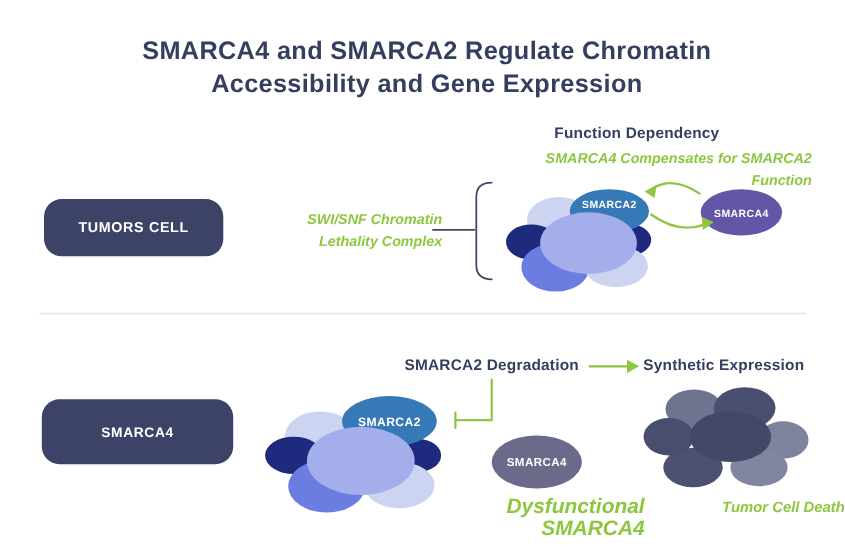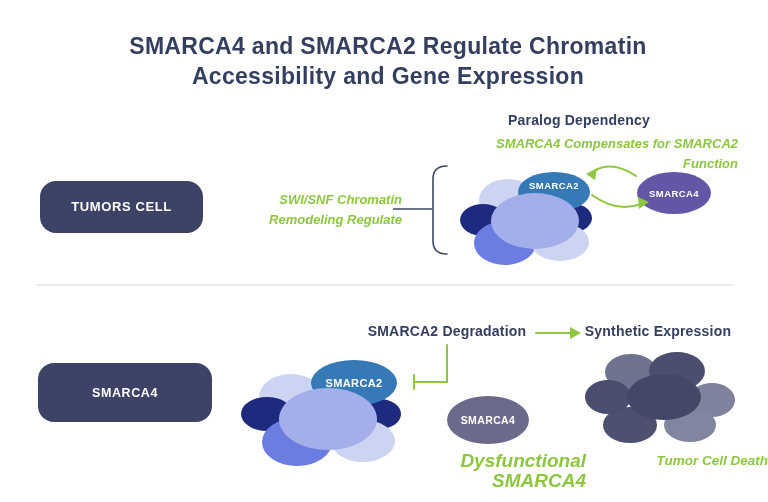--- a/index.html
+++ b/index.html
@@ -33,28 +33,28 @@
     font-weight:700;fill:#ffffff;letter-spacing:0.4px;
   }
 </style>
 </head>
 <body>
 
 <div class="stage">
 
   <h1 class="title"><span>SMARCA4 and SMARCA2 Regulate Chromatin</span><br><span>Accessibility and Gene Expression</span></h1>
 
-  <div class="heading" style="left:419px;top:112px;width:320px;font-size:14px;">Paralog Dependency</div>
+  <div class="heading" style="left:419px;top:112px;width:320px;font-size:14px;">Function Dependency</div>
   <div class="green-caption" style="left:438px;top:134px;width:300px;">SMARCA4 Compensates for SMARCA2 Function</div>
 
   <div class="cell-box" style="left:40px;top:181px;width:163px;height:52px;">
       <span>TUMORS CELL</span>
     </div>
 
-  <div class="green-caption" style="left:242px;top:190px;width:160px;"><span>SWI/SNF Chromatin</span><br><span>Remodeling Regulate</span></div>
+  <div class="green-caption" style="left:242px;top:190px;width:160px;"><span>SWI/SNF Chromatin</span><br><span>Lethality Complex</span></div>
 
   <div class="divider" style="left:36px;top:284px;width:697px;"></div>
 
   <div class="heading" style="left:357px;top:323px;width:180px;">SMARCA2 Degradation</div>
   <div class="heading" style="left:578px;top:323px;width:160px;">Synthetic Expression</div>
 
   <div class="cell-box" style="left:38px;top:363px;width:174px;height:59px;font-size:12.5px;">
       <span><span>SMARCA4</span><br></span>
     </div>
 

